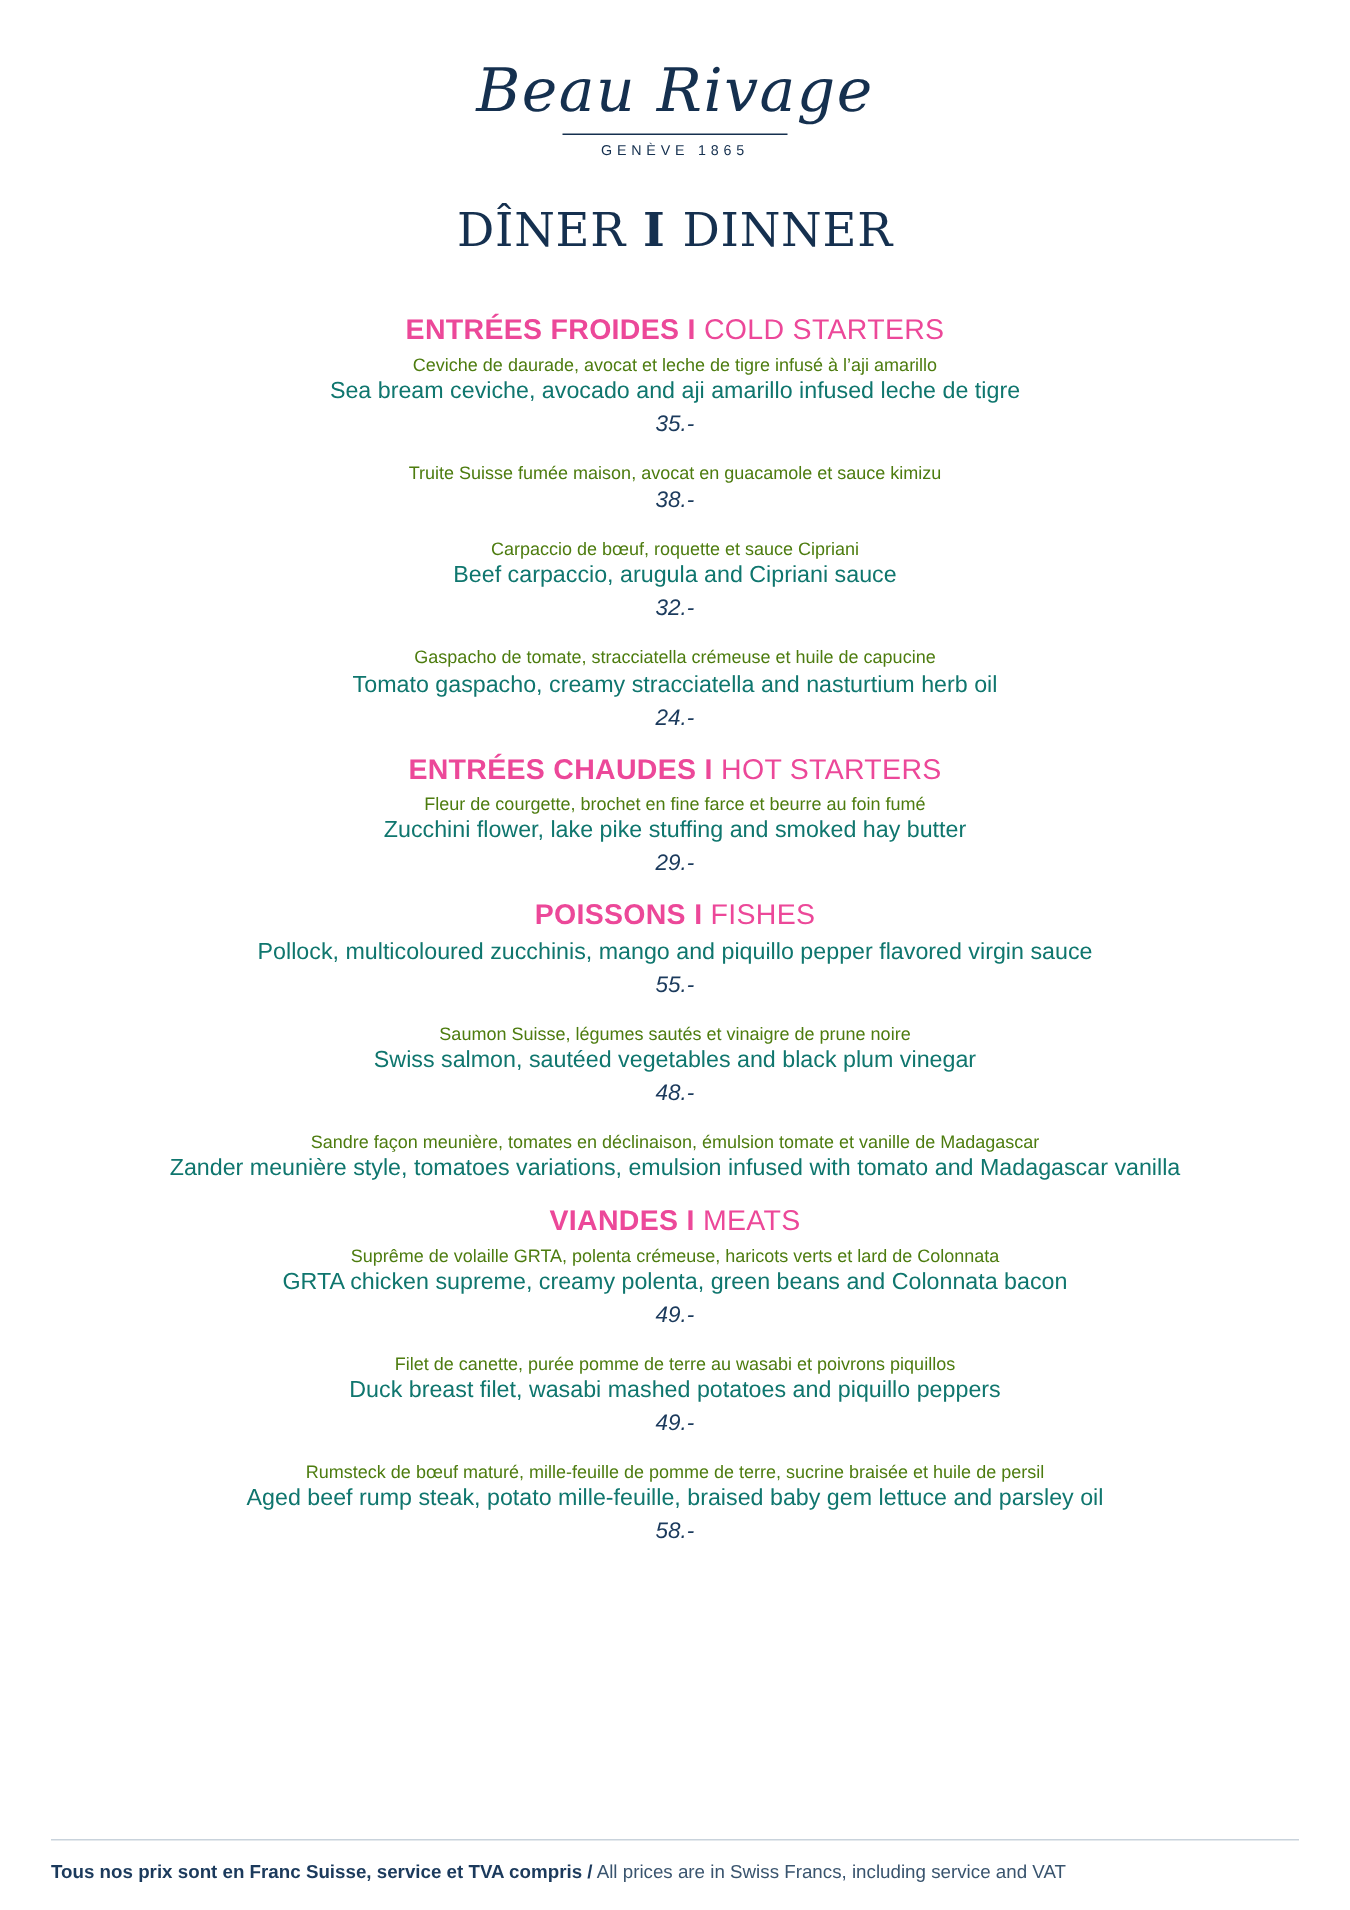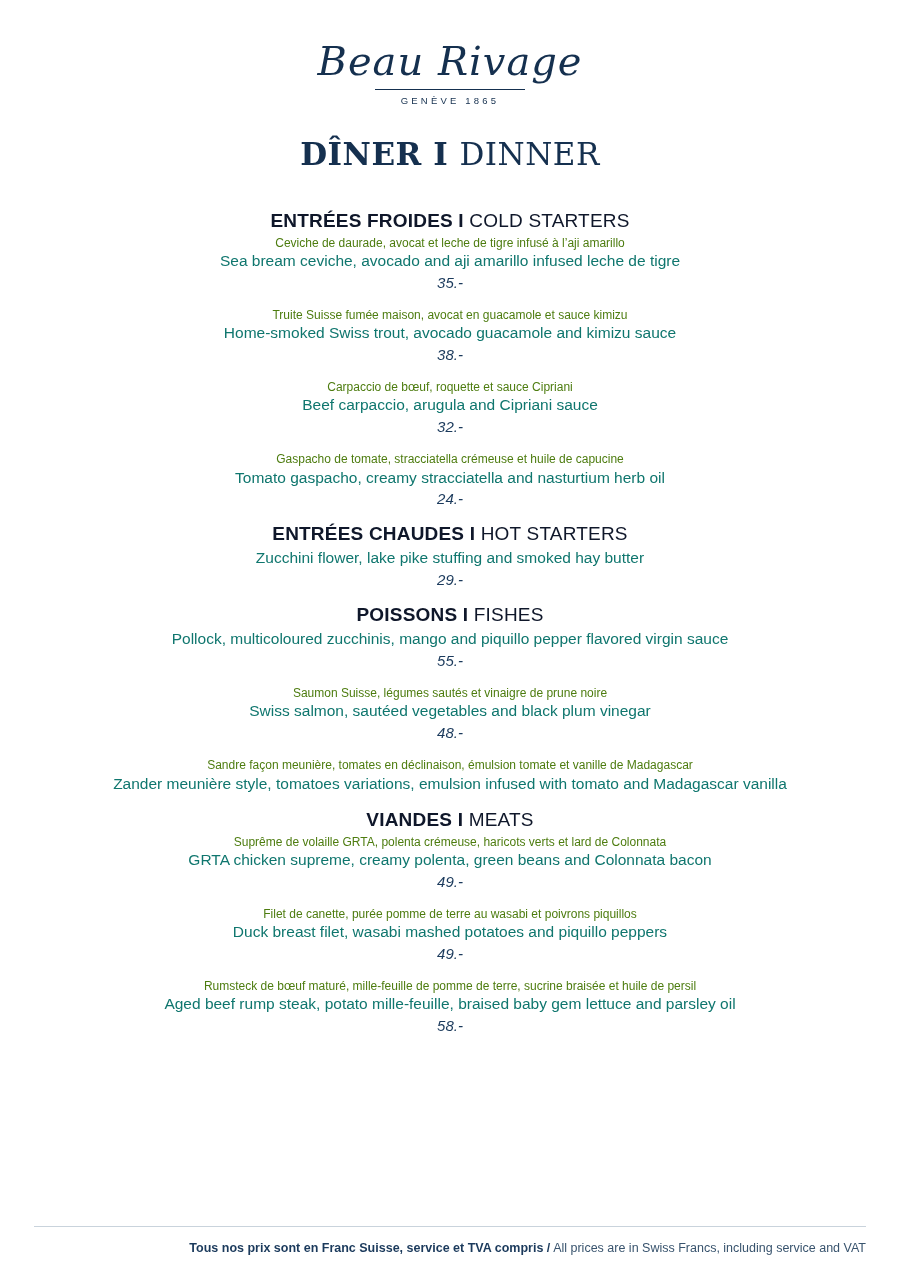--- a/index.html
+++ b/index.html
@@ -55,40 +55,40 @@
   .doc-title {
     text-align: center;
     margin-top: 26px;
     margin-bottom: 24px;
     font-family: "DejaVu Serif", serif;
     font-size: 31px;
     letter-spacing: 0.5px;
     color: #15304f;
   }
   .doc-title .fr {
-    font-weight: bold;
+    font-weight: normal;
   }
   .doc-title .sep {
     font-weight: bold;
   }
   .doc-title .en {
     font-weight: normal;
   }
 
   
   .menu-body {
     flex: 1 1 auto;
   }
   .section {
     margin-bottom: 4px;
   }
   .section-head {
     text-align: center;
     font-size: 19px;
-    color: #0f172a;
+    color: #ec4899;
     margin-top: 14px;
     margin-bottom: 3px;
     letter-spacing: 0.2px;
   }
   .section-head .fr {
     font-weight: bold;
   }
   .section-head .en {
     font-weight: normal;
   }
@@ -112,21 +112,21 @@
     color: #1b3a5c;
     line-height: 1.4;
   }
 
   
   .footer {
     border-top: 1px solid #c9d3dc;
     margin: 0 -10px;
     padding-top: 14px;
     padding-bottom: 18px;
-    text-align: right;
+    text-align: left;
   }
   .footer-text {
     font-size: 12.5px;
     color: #1b3a5c;
   }
   .footer-text .fr {
     font-weight: bold;
   }
   .footer-text .en {
     font-weight: normal;
@@ -154,40 +154,40 @@
       <div class="section-head">
         <span class="fr">ENTRÉES FROIDES</span><span class="fr"> I </span><span class="en">COLD STARTERS</span>
       </div>
       <div class="dish">
         <div class="dish-fr">Ceviche de daurade, avocat et leche de tigre infusé à l’aji amarillo</div>
         <div class="dish-en">Sea bream ceviche, avocado and aji amarillo infused leche de tigre</div>
         <div class="dish-price">35.-</div>
       </div>
       <div class="dish">
         <div class="dish-fr">Truite Suisse fumée maison, avocat en guacamole et sauce kimizu</div>
-        <div class="dish-en">Home-smoked Swiss trout, avocado guacamole and kimizu sauce</div>
         <div class="dish-price">38.-</div>
       </div>
       <div class="dish">
         <div class="dish-fr">Carpaccio de bœuf, roquette et sauce Cipriani</div>
         <div class="dish-en">Beef carpaccio, arugula and Cipriani sauce</div>
         <div class="dish-price">32.-</div>
       </div>
       <div class="dish">
         <div class="dish-fr">Gaspacho de tomate, stracciatella crémeuse et huile de capucine</div>
         <div class="dish-en">Tomato gaspacho, creamy stracciatella and nasturtium herb oil</div>
         <div class="dish-price">24.-</div>
       </div>
     </div>
 
     <div class="section">
       <div class="section-head">
         <span class="fr">ENTRÉES CHAUDES</span><span class="fr"> I </span><span class="en">HOT STARTERS</span>
       </div>
       <div class="dish">
+        <div class="dish-fr">Fleur de courgette, brochet en fine farce et beurre au foin fumé</div>
         <div class="dish-en">Zucchini flower, lake pike stuffing and smoked hay butter</div>
         <div class="dish-price">29.-</div>
       </div>
     </div>
 
     <div class="section">
       <div class="section-head">
         <span class="fr">POISSONS</span><span class="fr"> I </span><span class="en">FISHES</span>
       </div>
       <div class="dish">

